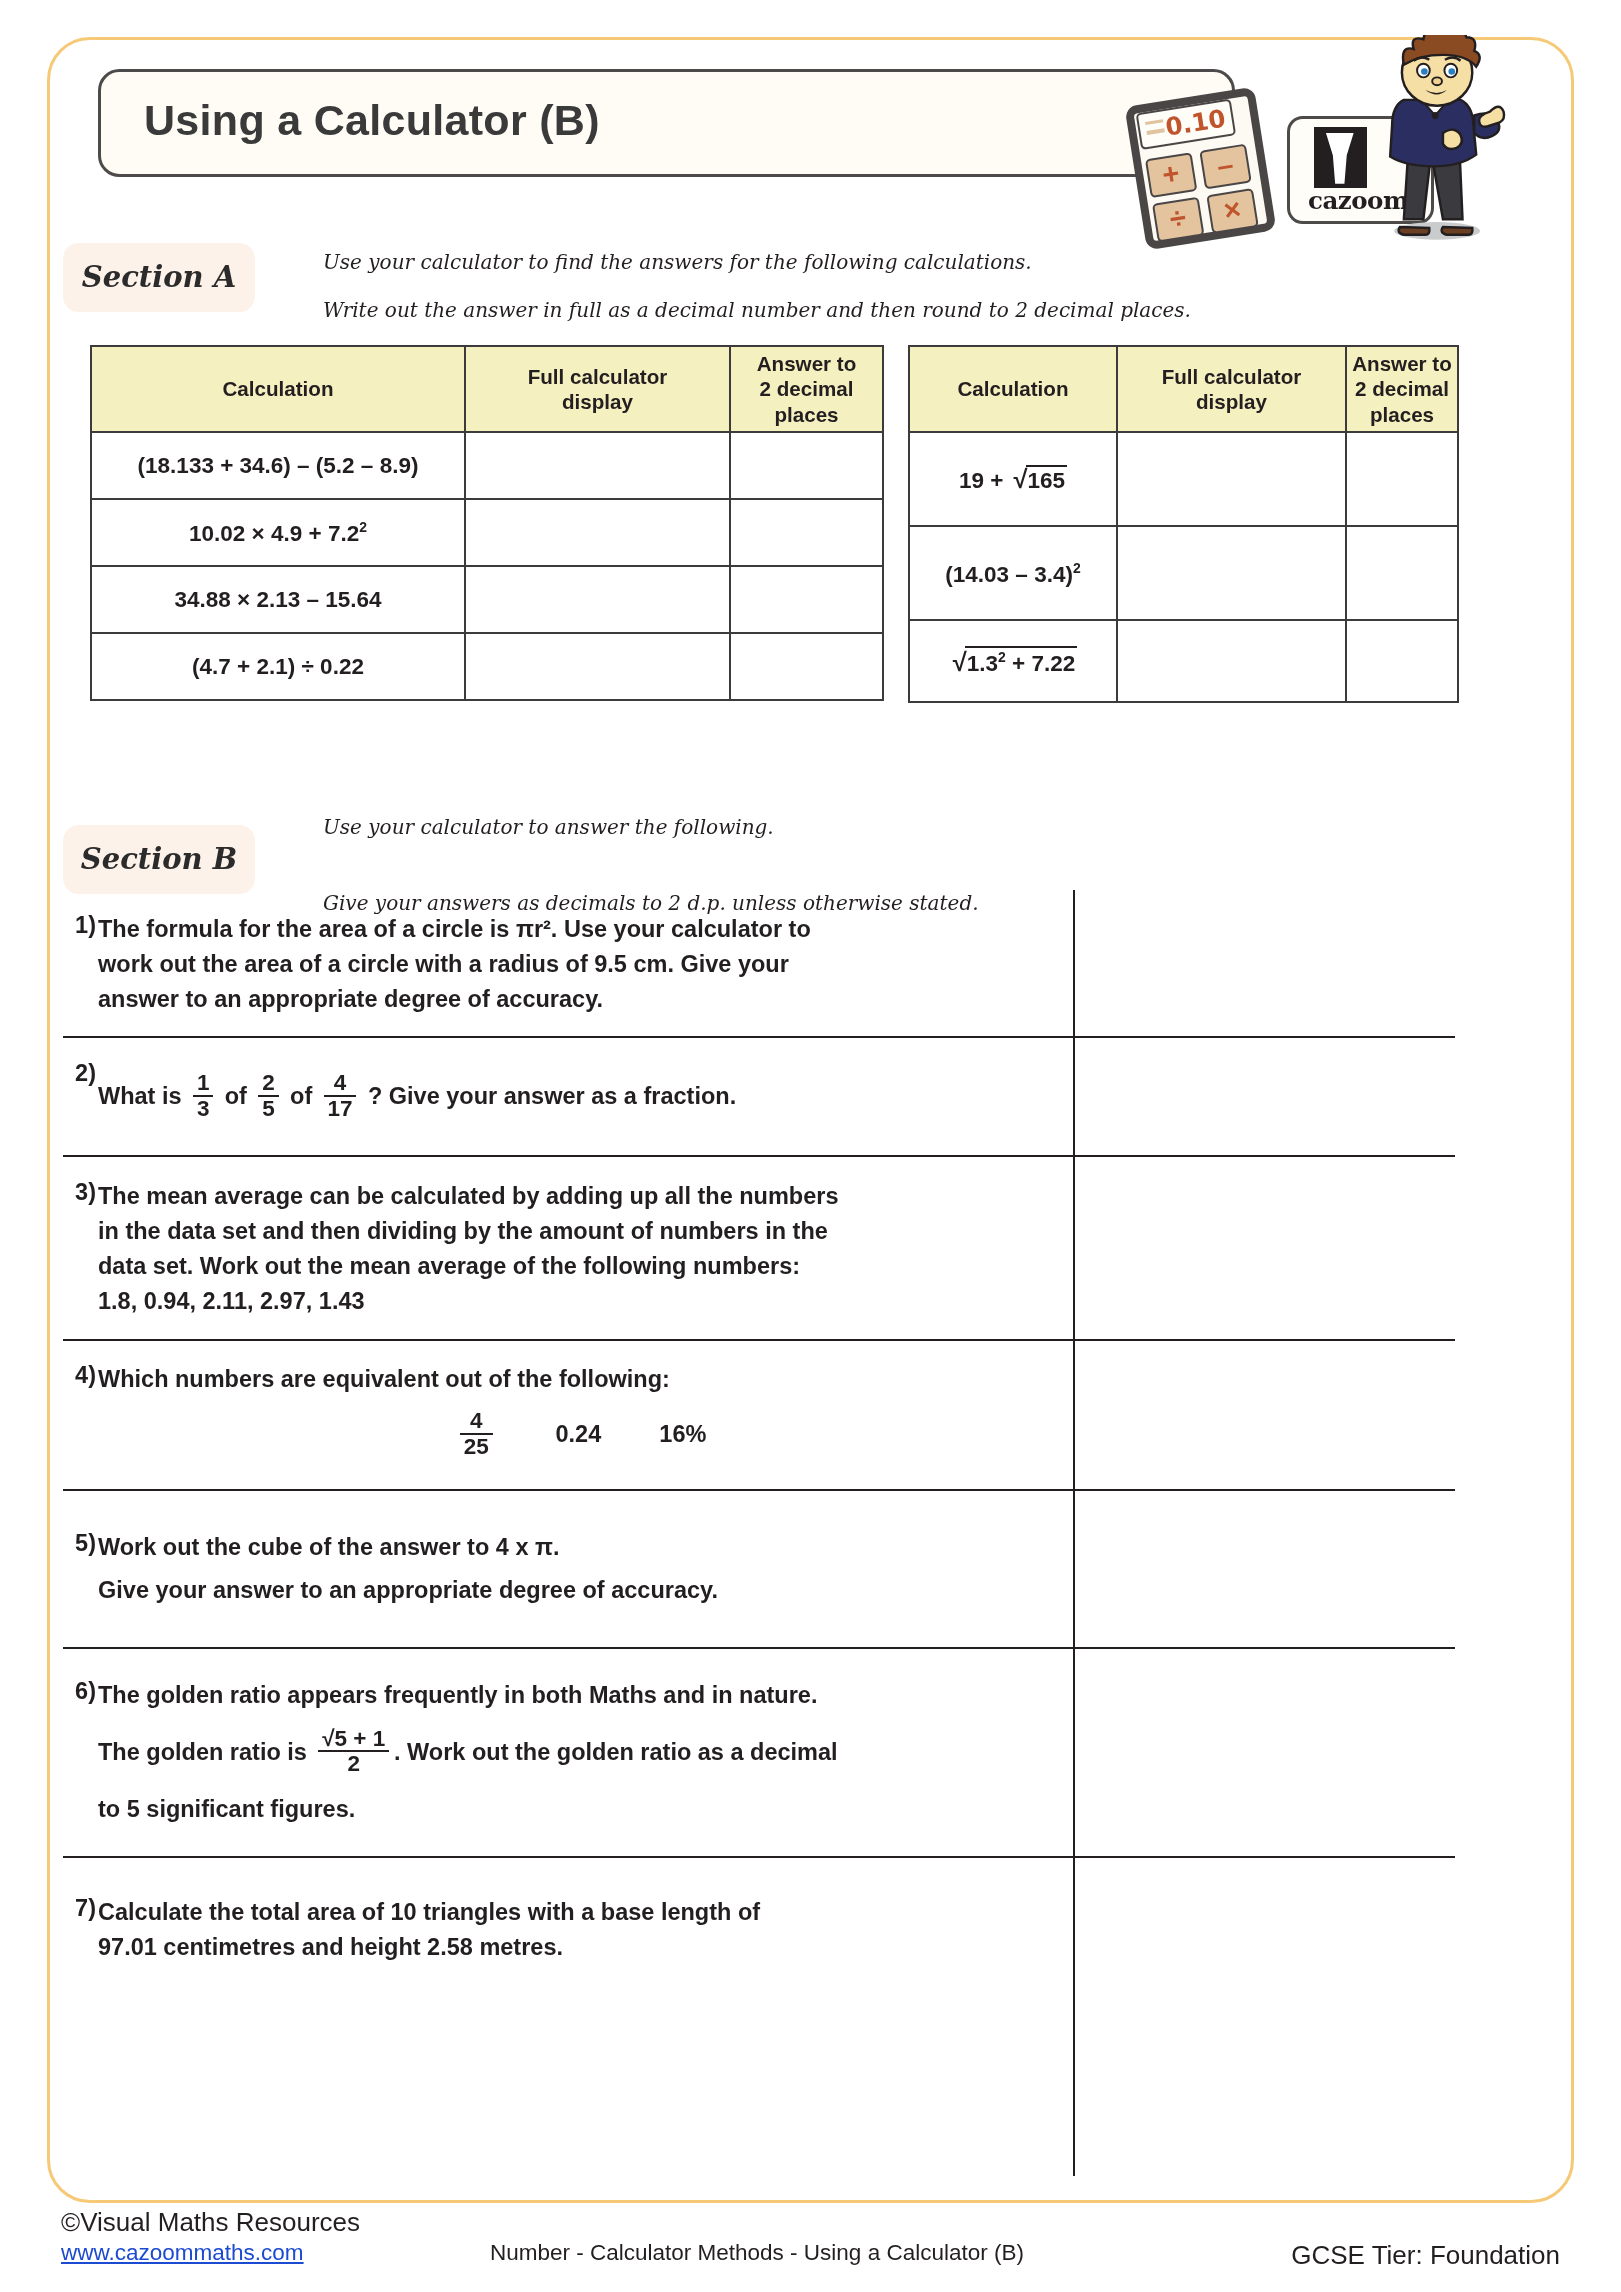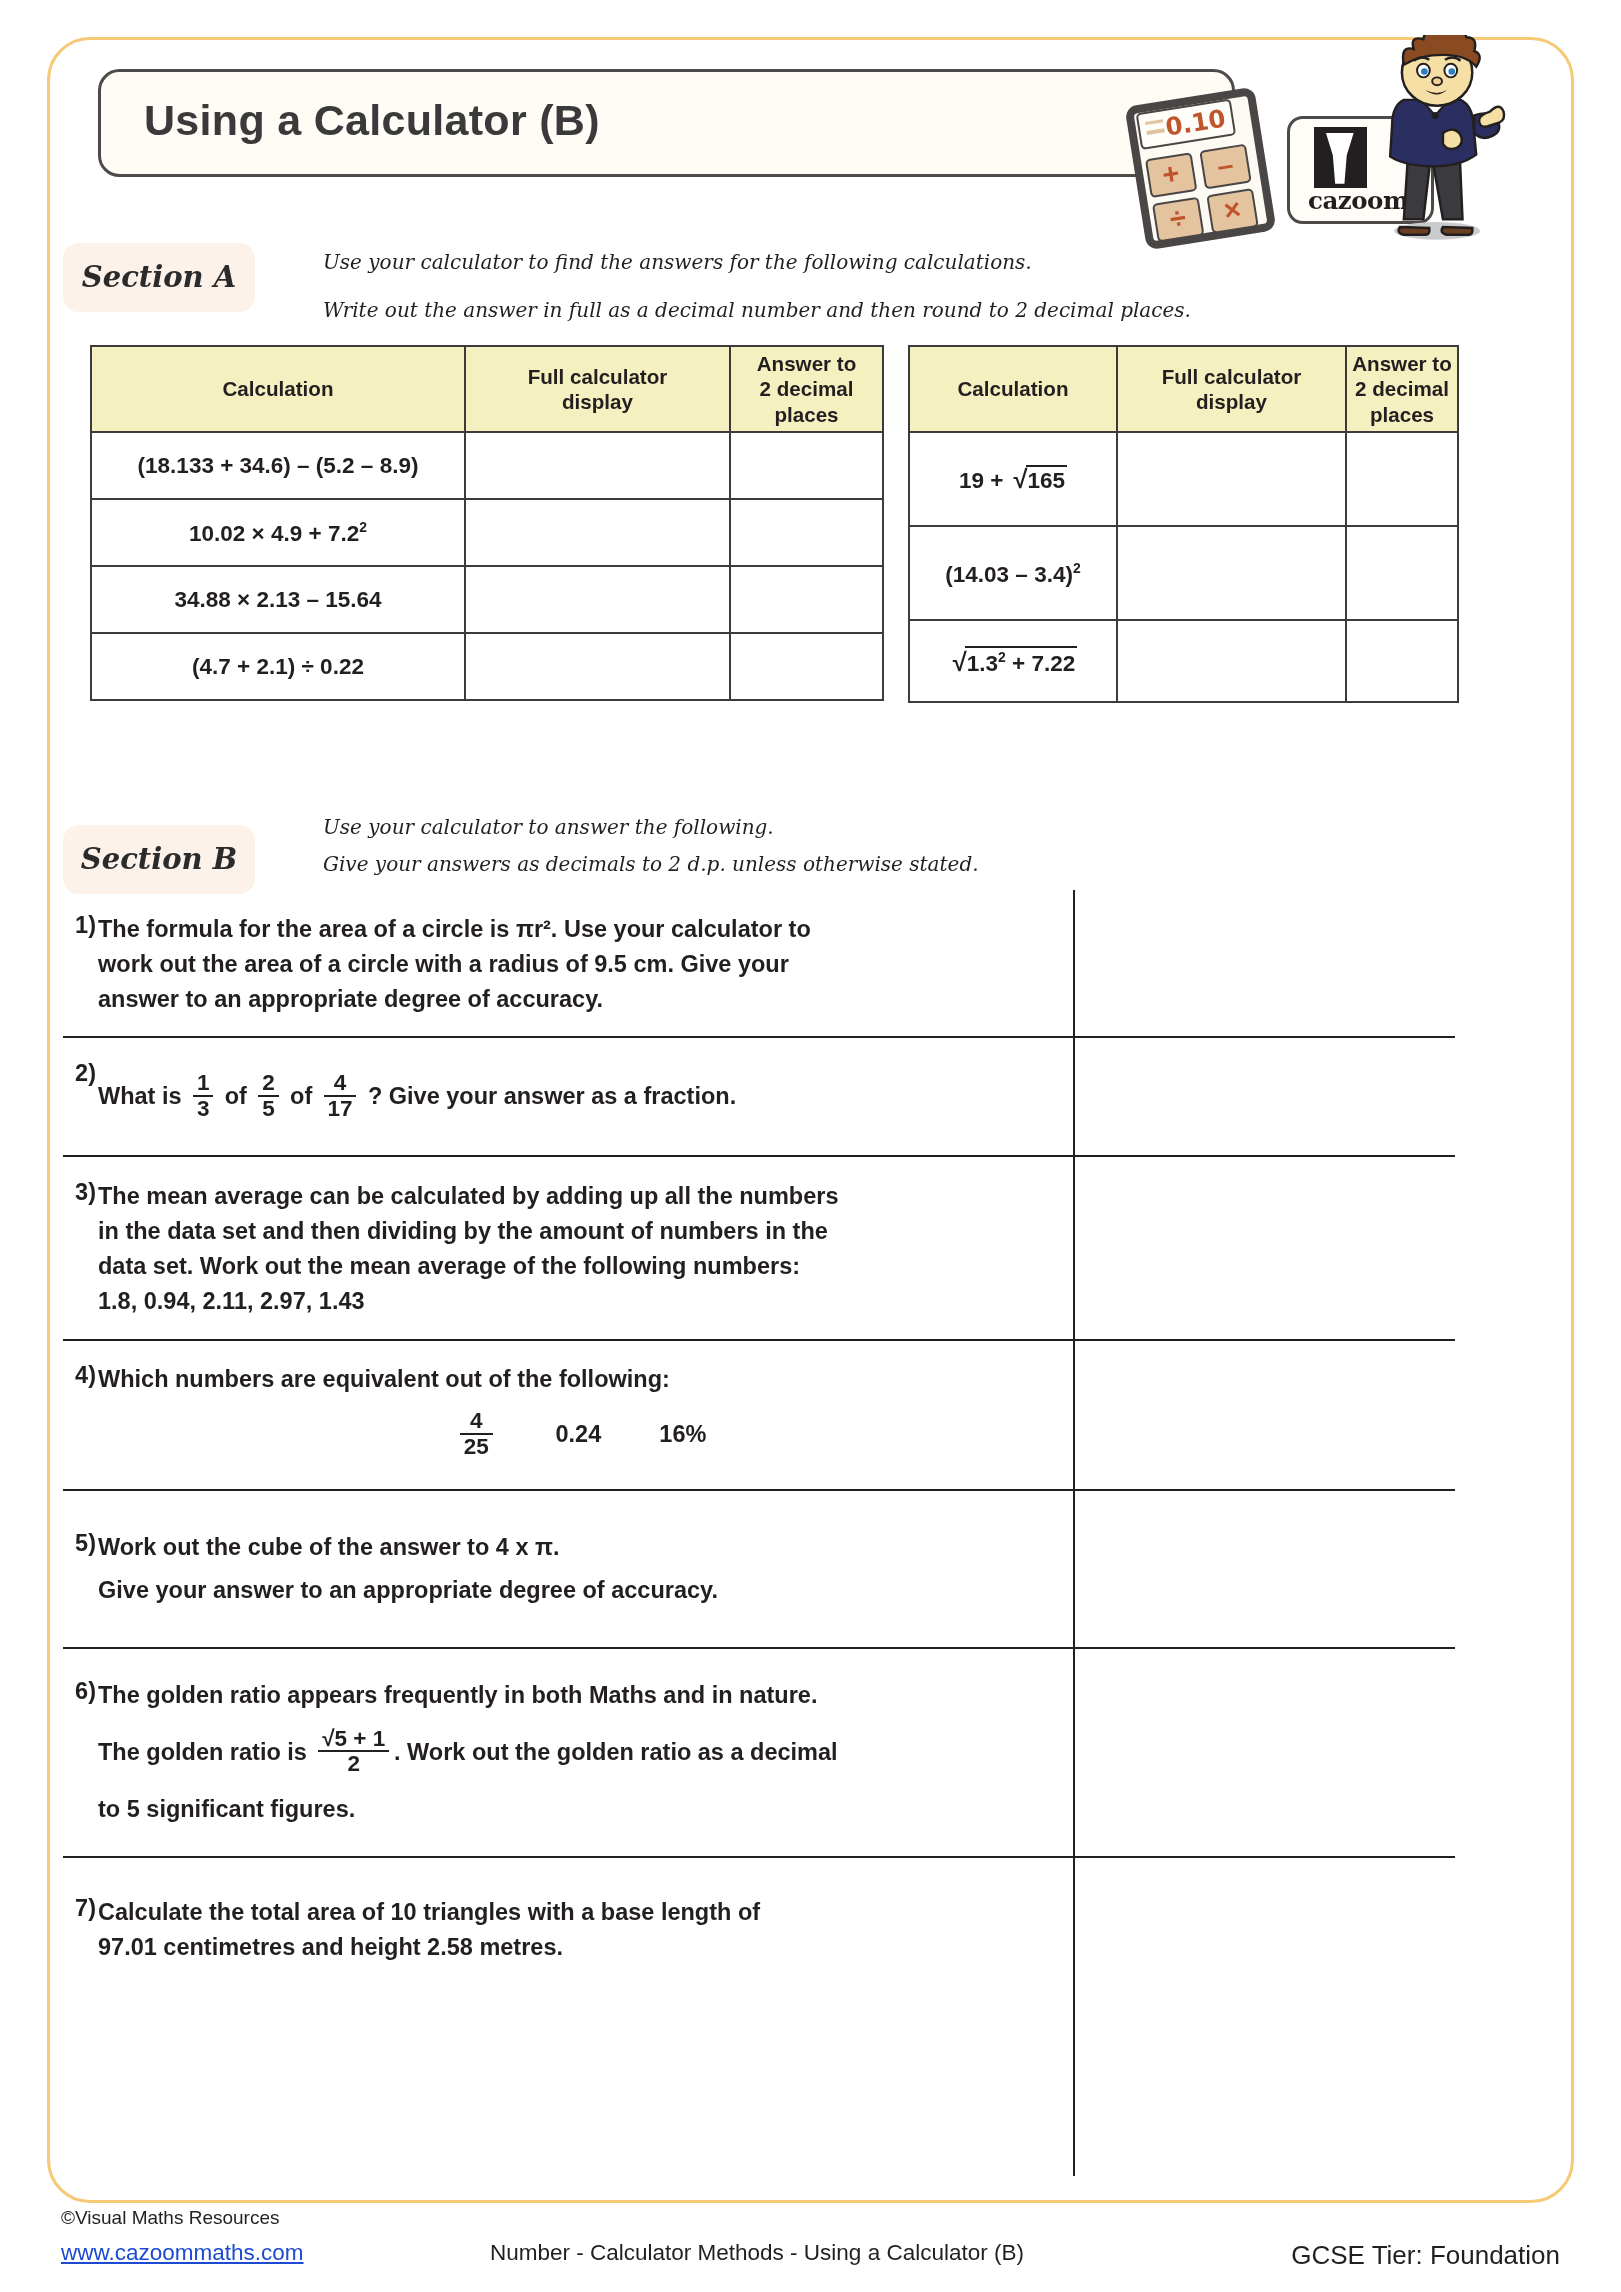--- a/index.html
+++ b/index.html
@@ -223,21 +223,21 @@
     position: relative;
     top: -2px;
   }
   .frac .num { display: block; padding: 0 3.9px; font-size: 22.5px; }
   .frac .den { display: block; padding: 0 3.9px; font-size: 22.5px; border-top: 2px solid #231f20; }
 
   
   #footer { position: absolute; left: 0; top: 2203px; width: 1621px; height: 88px; }
   #copyright {
     position: absolute; left: 61px; top: 3.9px;
-    font-size: 19px; color: #231f20;
+    font-size: 26px; color: #231f20;
   }
   #site-link {
     position: absolute; left: 61px; top: 37px;
     font-size: 22.5px; color: #1c4ad0;
     text-decoration: underline;
   }
   #footer-center {
     position: absolute; left: 490px; top: 37px;
     font-size: 22.5px; color: #231f20;
   }
@@ -387,21 +387,21 @@
         <span class="sqrt"><span class="rad">√</span><span class="rnd"><span>1.3</span><sup>2</sup><span> + 7.22</span></span></span>
       </td>
       <td></td>
       <td></td>
     </tr>
   </tbody>
 </table>
 
 <div class="section-tag" style="left:63px; top:825px;">Section B</div>
 <div class="section-instr" style="left:323px; top:810px;">Use your calculator to answer the following.</div>
-<div class="section-instr" style="left:323px; top:847px;">Give your answers as decimals to 2 d.p. unless otherwise stated.</div>
+<div class="section-instr" style="left:323px; top:886px;">Give your answers as decimals to 2 d.p. unless otherwise stated.</div>
 
 <div id="qb-wrap">
   <div id="qb-divider" style="height:1286px;"></div>
 
   <div class="q-row">
     <div class="q-num">1)</div>
     <div class="q-body">
       <span class="q-line">The formula for the area of a circle is πr². Use your calculator to</span>
       <span class="q-line">work out the area of a circle with a radius of 9.5 cm. Give your</span>
       <span class="q-line">answer to an appropriate degree of accuracy.</span>

